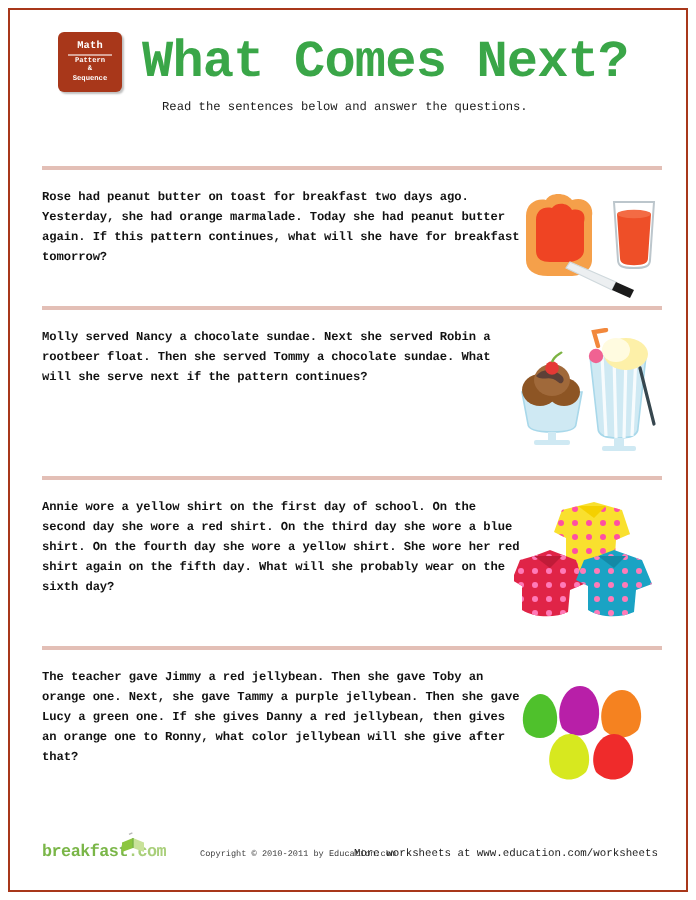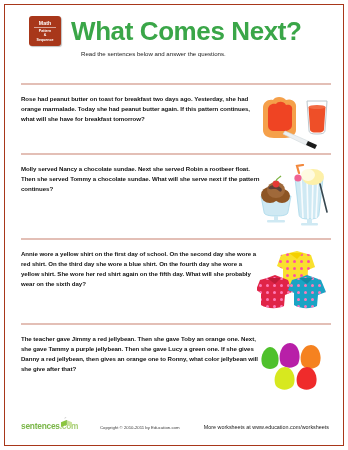--- a/index.html
+++ b/index.html
@@ -12,20 +12,21 @@
     height: 450px;
     font-family: "Liberation Sans", sans-serif;
     overflow: hidden;
   }
   #page {
     position: relative;
     width: 348px;
     height: 450px;
     box-sizing: border-box;
     background: #ffffff;
+    font-family: Liberation Mono, monospace;
   }
   
   .page-frame {
     position: absolute;
     left: 4px;
     top: 4px;
     right: 4px;
     bottom: 4px;
     border: 1px solid #a8371a;
     box-sizing: border-box;
@@ -334,21 +335,21 @@
       <div class="brand">
         <span class="brand-mark">
           <svg viewBox="0 0 13 11" width="13" height="11">
             <path d="M6.5 3 L1 5.3 L1 10 L6.5 8 Z" fill="#8cc63f"></path>
             <path d="M6.5 3 L12 5.3 L12 10 L6.5 8 Z" fill="#c9e29a"></path>
             <path d="M6.5 3 L6.5 8" stroke="#7ab648" stroke-width="0.7"></path>
             <path d="M4.5 1.2 L6.2 0.4" stroke="#b7b7b7" stroke-width="0.7"></path>
           </svg>
         </span>
         <span class="brand-text">
-          <span class="edu">sentences</span><span class="dotcom">.com</span>
+          <span class="edu">breakfast</span><span class="dotcom">.com</span>
         </span>
       </div>
       <div class="copyright">Copyright © 2010-2011 by Education.com</div>
       <div class="more-worksheets">More worksheets at www.education.com/worksheets</div>
     </div>
 
   </div>
 </div>
 
 </body></html>

